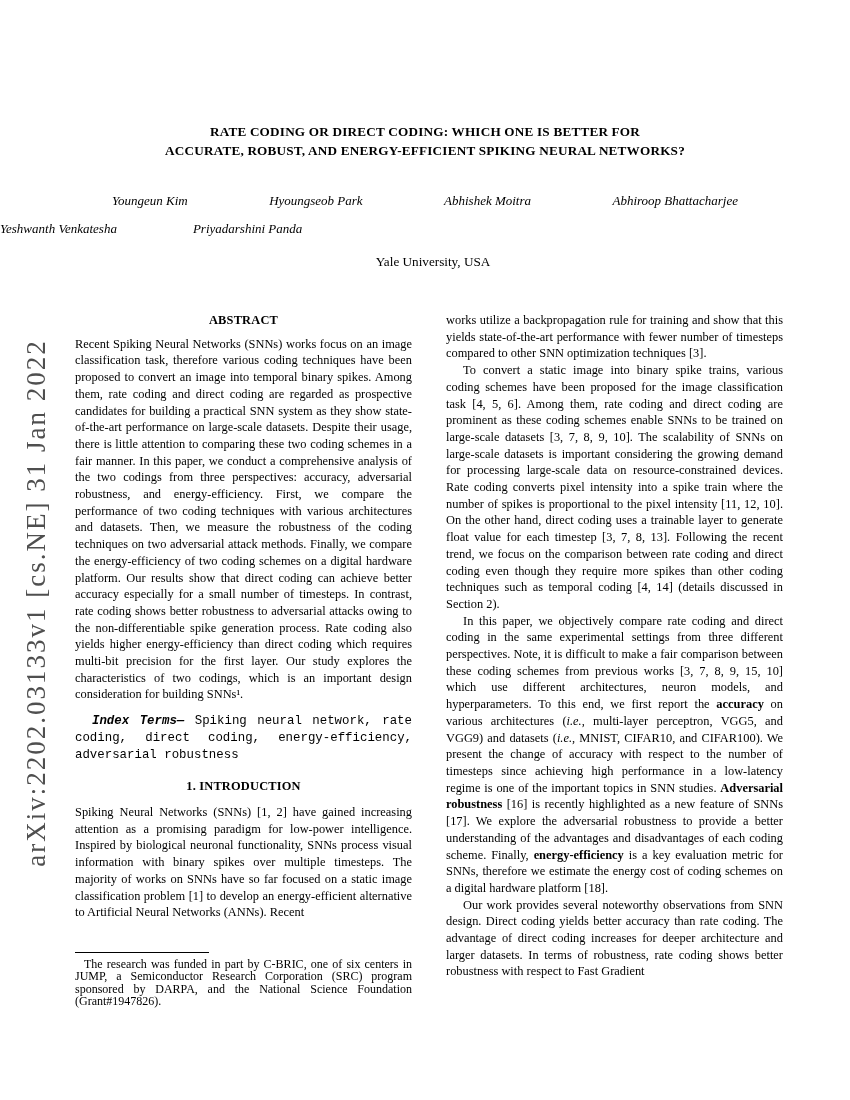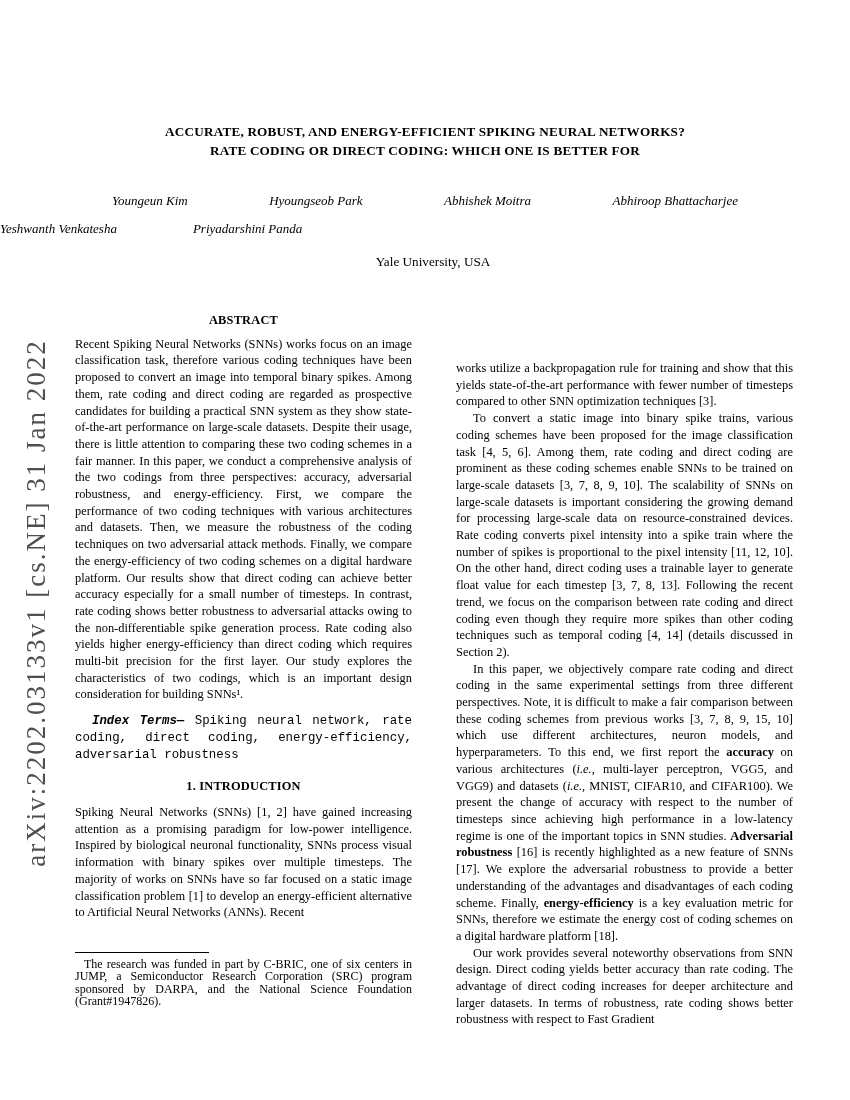--- a/index.html
+++ b/index.html
@@ -63,21 +63,21 @@
     font-size: 13.2px;
   }
   .col {
     position: absolute;
     top: 312px;
     width: 337px;
     font-size: 12.4px;
     line-height: 16.7px;
   }
   .col-left  { left: 75px; }
-  .col-right { left: 456px; margin-top: 48px; }
+  .col-right { left: 446px; }
   p { margin: 0; text-align: justify; }
   .indent { text-indent: 17px; }
   .sec-heading {
     font-size: 12.4px;
     font-weight: bold;
     text-align: center;
     margin: 0 0 7px 0;
     letter-spacing: 0.2px;
   }
   .intro-heading { margin: 15px 0 9px 0; }
@@ -106,22 +106,22 @@
   }
 </style>
 </head>
 <body>
 
 <div class="page">
 
   <div class="arxiv-stamp">arXiv:2202.03133v1 [cs.NE] 31 Jan 2022</div>
 
   <div class="title">
+    <div>RATE CODING OR DIRECT CODING: WHICH ONE IS BETTER FOR</div>
     <div>ACCURATE, ROBUST, AND ENERGY-EFFICIENT SPIKING NEURAL NETWORKS?</div>
-    <div>RATE CODING OR DIRECT CODING: WHICH ONE IS BETTER FOR</div>
   </div>
 
   <div class="authors-row row1">
     <span class="author">Youngeun Kim</span>
     <span class="author">Hyoungseob Park</span>
     <span class="author">Abhishek Moitra</span>
     <span class="author">Abhiroop Bhattacharjee</span>
   </div>
 
   <div class="authors-row row2">

